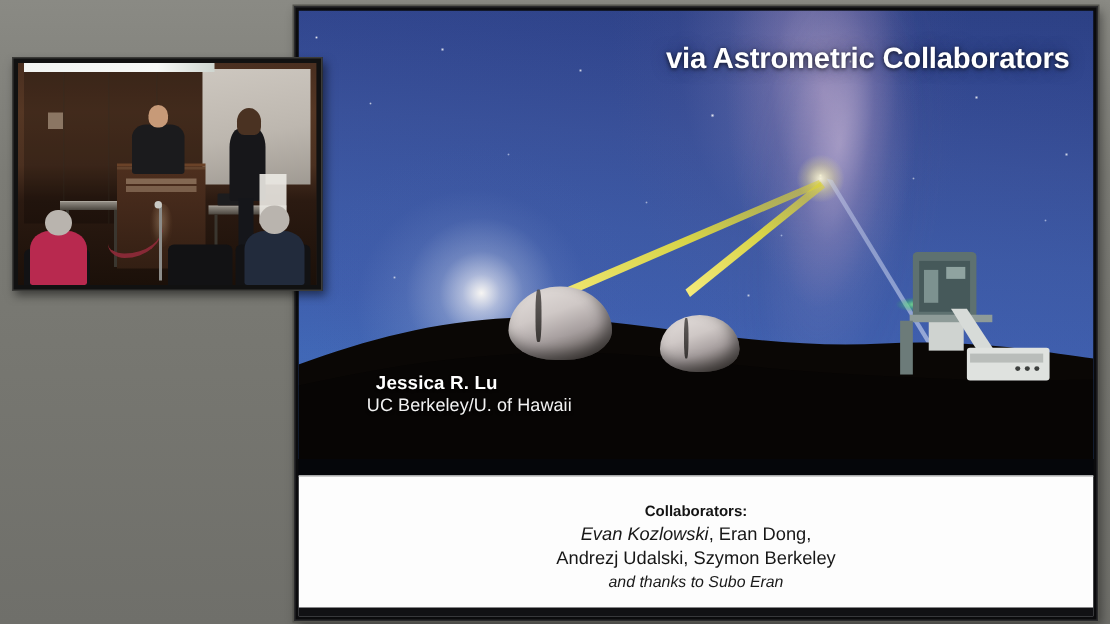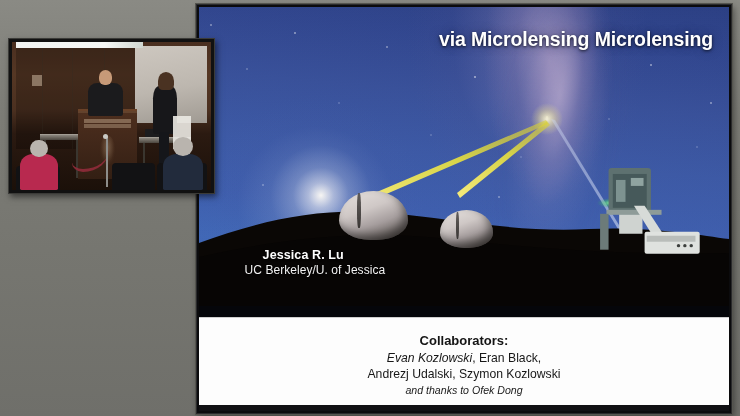--- a/index.html
+++ b/index.html
@@ -139,21 +139,21 @@
     bottom: 9.5%;
     text-align: left;
     line-height: 1.22;
     text-shadow: 0 1px 2px rgba(0,0,0,0.9);
   }
   #speaker-name {
     color: #ffffff;
     font-size: 12.5px;
     font-weight: bold;
     letter-spacing: 0.1px;
-    margin-left: 18px;
+    margin-left: 6px;
   }
   #speaker-affil {
     color: #f2f2f2;
     font-size: 12px;
     font-weight: normal;
     letter-spacing: 0.05px;
   }
 
   
   #slide-title {
@@ -182,21 +182,21 @@
     border-top: 1px solid #cfcfcf;
     display: flex;
     flex-direction: column;
     align-items: center;
     justify-content: center;
     padding-top: 2px;
     box-sizing: border-box;
   }
   #collab-heading {
     color: #141414;
-    font-size: 13px;
+    font-size: 10px;
     font-weight: bold;
     line-height: 1.30;
   }
   .collab-line {
     color: #171717;
     font-size: 12.2px;
     line-height: 1.32;
     white-space: nowrap;
   }
   .collab-line.ital-lead em { font-style: italic; }
@@ -455,35 +455,35 @@
           <rect x="60" y="70" width="52" height="22" rx="2" fill="#dfe2df"></rect>
           <rect x="62" y="74" width="46" height="6" fill="#b9bdba"></rect>
           <circle cx="92" cy="84" r="1.6" fill="#3c3f3d"></circle>
           <circle cx="98" cy="84" r="1.6" fill="#3c3f3d"></circle>
           <circle cx="104" cy="84" r="1.6" fill="#3c3f3d"></circle>
           <rect x="18" y="52" width="8" height="36" fill="#6c7b79"></rect>
         </svg>
 
         <div id="caption">
           <div id="speaker-name">Jessica R. Lu</div>
-          <div id="speaker-affil">UC Berkeley/U. of Jessica</div>
+          <div id="speaker-affil">UC Berkeley/U. of Hawaii</div>
         </div>
       </div>
 
       <div id="slide-title">
-        <span class="l2">via Microlensing Microlensing</span>
+        <span class="l2">via Astrometric Collaborators</span>
       </div>
 
       <div id="collab-panel">
         <div id="collab-heading">Collaborators:</div>
         <div class="collab-line ital-lead">
-          <em>Evan Kozlowski</em><span>, Eran Black,</span>
+          <em>Evan Kozlowski</em><span>, Eran Dong,</span>
         </div>
-        <div class="collab-line">Andrezj Udalski, Szymon Kozlowski</div>
-        <div id="collab-thanks">and thanks to Ofek Dong</div>
+        <div class="collab-line">Andrezj Udalski, Szymon Berkeley</div>
+        <div id="collab-thanks">and thanks to Subo Eran</div>
       </div>
 
       <div id="slide-bottom-bar"></div>
     </div>
   </div>
 
   <div id="video-frame">
     <div id="video">
       <div id="video-glitch"></div>
 

